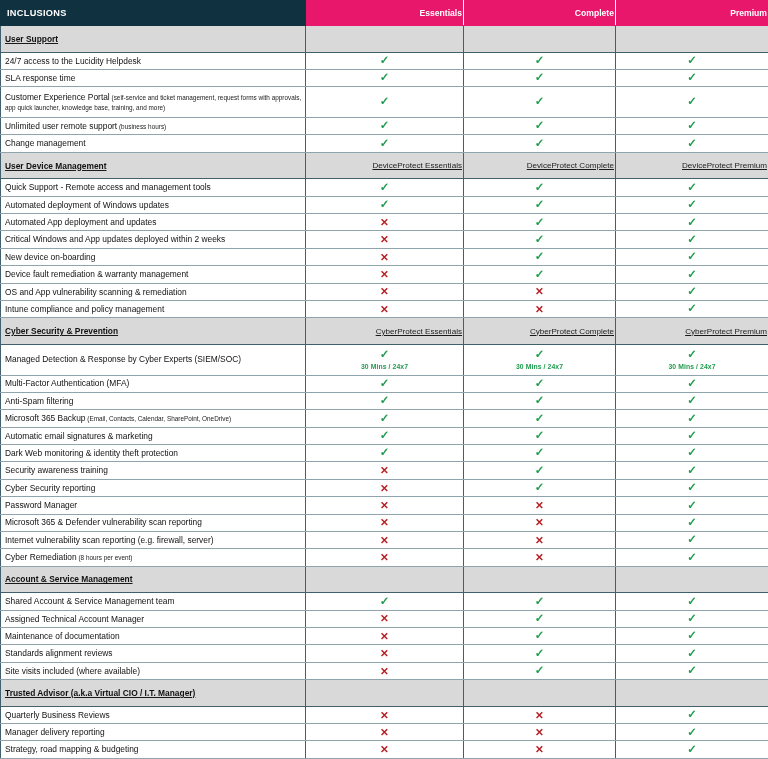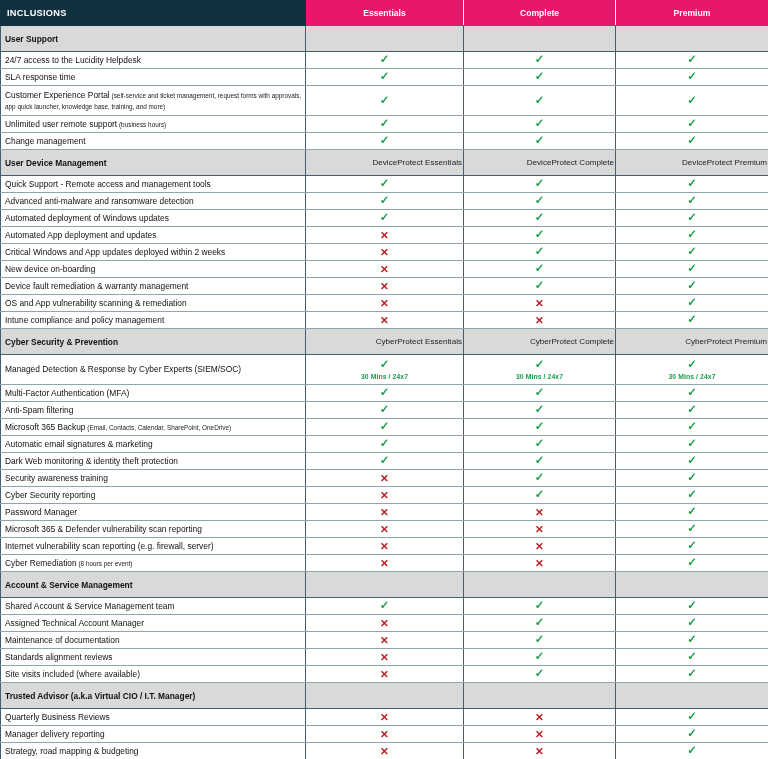--- a/index.html
+++ b/index.html
@@ -42,30 +42,30 @@
     letter-spacing: .3px;
     padding: 0 0 0 6px;
     vertical-align: middle;
     border: 1px solid #10313f;
   }
   td.head-plan {
     background: #e8176b;
     color: #ffffff;
     font-weight: bold;
     font-size: 8.6px;
-    text-align: center;
+    text-align: right;
     vertical-align: middle;
     border-left: 1px solid #ffffff;
     border-right: 1px solid #ffffff;
     border-top: 1px solid #e8176b;
     border-bottom: 1px solid #e8176b;
   }
 
   
-  tr.section-row { height: 26px; }
+  tr.section-row { height: 26px; text-decoration: underline; }
   td.section-label {
     background: #d9d9d9;
     font-weight: bold;
     font-size: 8.4px;
     color: #111111;
     padding: 0 0 0 4px;
     vertical-align: middle;
     border-left: 1px solid #41606b;
     border-right: 1px solid #41606b;
     border-top: 1px solid #41606b;
@@ -194,26 +194,20 @@
           <td class="section-note">DeviceProtect Complete</td>
           <td class="section-note">DeviceProtect Premium</td>
         </tr>
         <tr class="item-row">
           <td class="item-label"><span>Quick Support - Remote access and management tools</span></td>
           <td class="mark"><span class="tick">✓</span></td>
           <td class="mark"><span class="tick">✓</span></td>
           <td class="mark"><span class="tick">✓</span></td>
         </tr>
         <tr class="item-row">
-          <td class="item-label"><span>Advanced anti-malware and ransomware detection</span></td>
-          <td class="mark"><span class="tick">✓</span></td>
-          <td class="mark"><span class="tick">✓</span></td>
-          <td class="mark"><span class="tick">✓</span></td>
-        </tr>
-        <tr class="item-row">
           <td class="item-label"><span>Automated deployment of Windows updates</span></td>
           <td class="mark"><span class="tick">✓</span></td>
           <td class="mark"><span class="tick">✓</span></td>
           <td class="mark"><span class="tick">✓</span></td>
         </tr>
         <tr class="item-row">
           <td class="item-label"><span>Automated App deployment and updates</span></td>
           <td class="mark"><span class="cross">✕</span></td>
           <td class="mark"><span class="tick">✓</span></td>
           <td class="mark"><span class="tick">✓</span></td>

